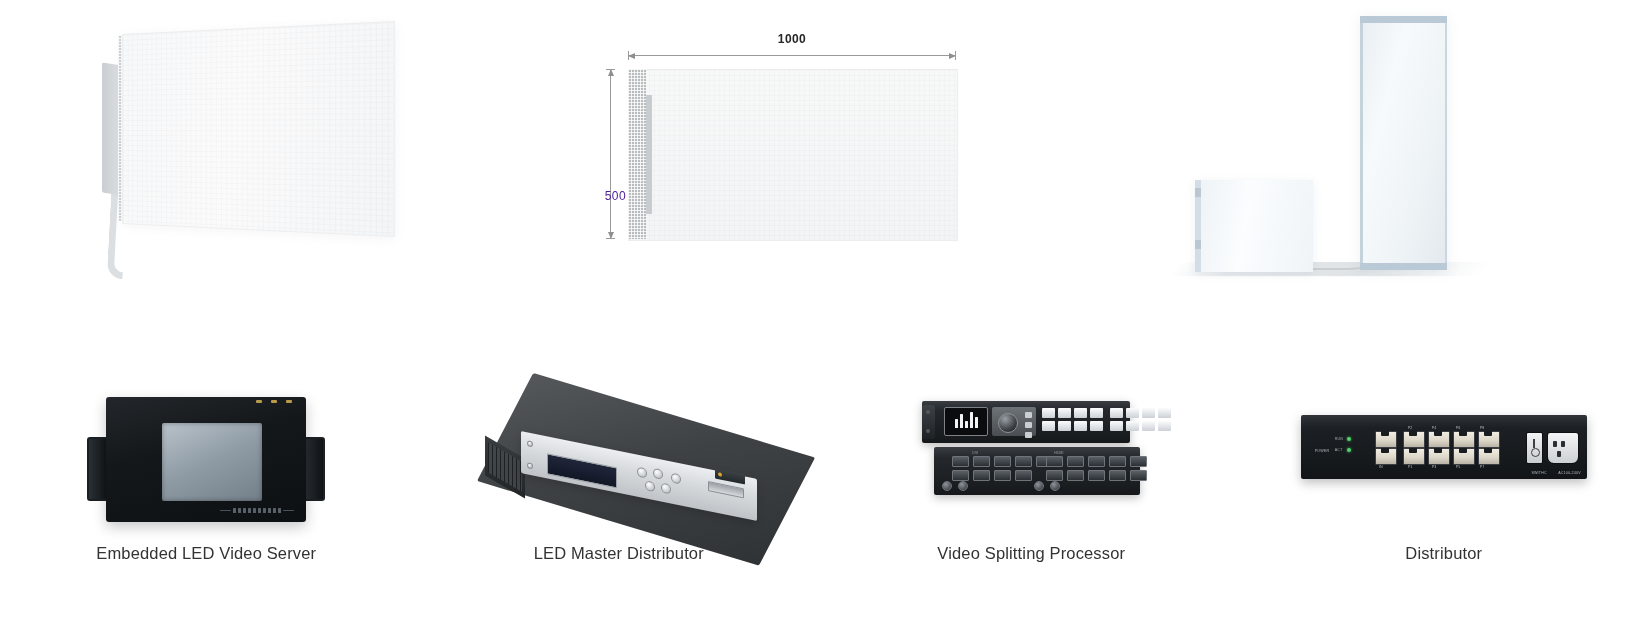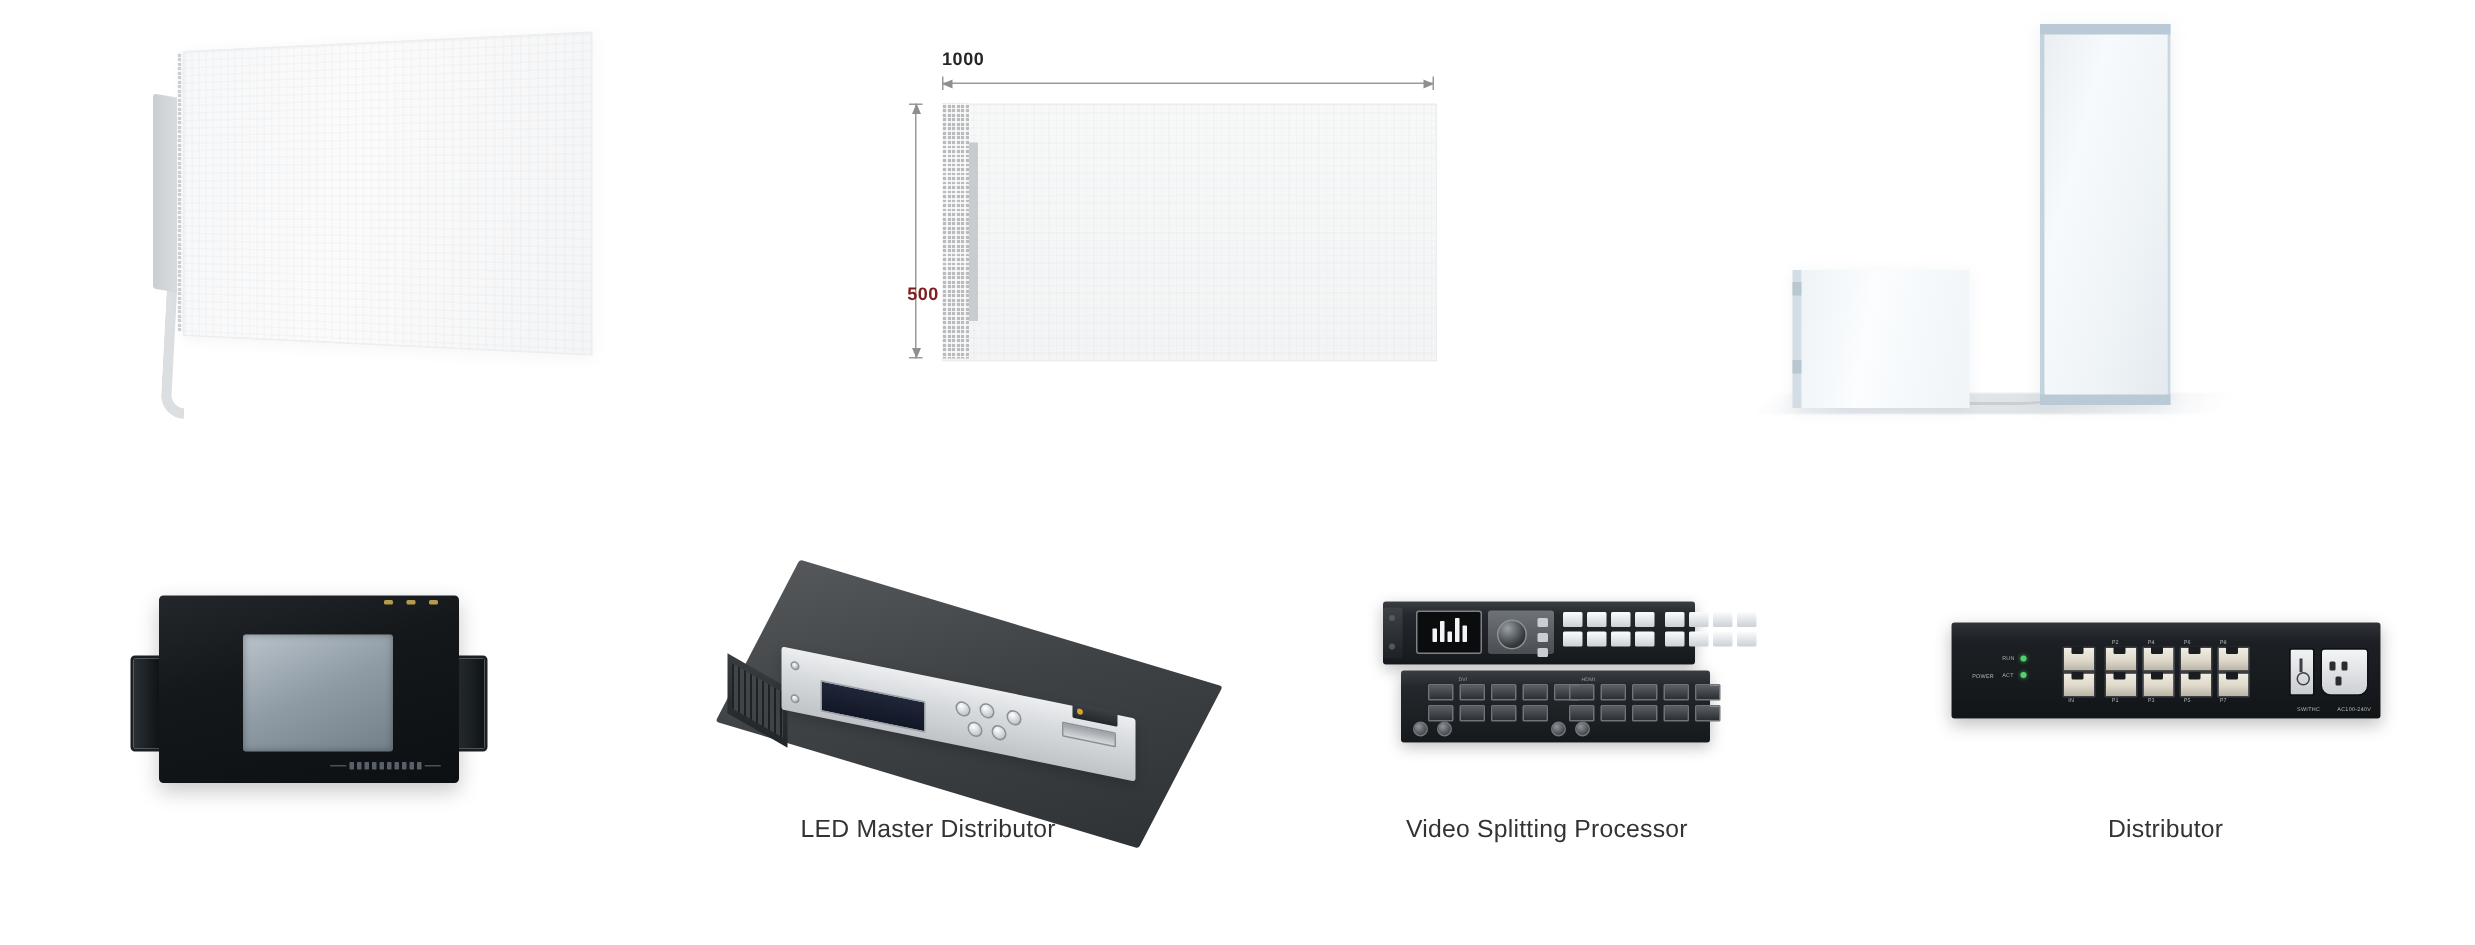--- a/index.html
+++ b/index.html
@@ -125,20 +125,21 @@
     width: 0; height: 0;
     border-top: 3px solid transparent;
     border-bottom: 3px solid transparent;
   }
   .dim-tick-h.left { left: 0; border-right: 7px solid #8f8f8f; }
   .dim-tick-h.right { right: 0; border-left: 7px solid #8f8f8f; }
   .dim-label-w {
     position: absolute;
     left: 43px; top: 6px;
     width: 328px;
+    text-align: center;
     font-size: 12px;
     font-weight: bold;
     color: #262626;
     letter-spacing: 0.4px;
   }
   .dim-line-v {
     position: absolute;
     left: 25px; top: 43px;
     width: 1px; height: 170px;
     background: #9a9a9a;
@@ -156,22 +157,22 @@
     border-right: 3px solid transparent;
   }
   .dim-tick-v.top { top: 0; border-bottom: 7px solid #8f8f8f; }
   .dim-tick-v.bot { bottom: 0; border-top: 7px solid #8f8f8f; }
   .dim-label-h {
     position: absolute;
     left: -34px; top: 120px;
     width: 50px;
     text-align: right;
     font-size: 12px;
-    font-weight: bold;
-    color: #7f1d1d;
+    font-weight: normal;
+    color: #4c1d95;
     letter-spacing: 0.4px;
   }
 
   
   .stand-wrap { left: 1120px; top: 0px; width: 420px; height: 290px; }
   .stand-floor {
     position: absolute;
     left: 55px; top: 262px;
     width: 310px; height: 14px;
     background: linear-gradient(90deg, rgba(225,228,231,0) 0%, #e6e9ec 18%, #dfe3e6 60%, rgba(225,228,231,0) 100%);
@@ -653,20 +654,21 @@
                 <i></i>
                 <i></i>
                 <i></i>
                 <i></i>
                 <i></i>
               <span class="dash"></span>
             </div>
           </div>
         </div>
       </div>
+      <div class="product-label">Embedded LED Video Server</div>
     </div>
 
     <div class="product">
       <div class="product-photo">
         <div class="ctrl">
           <div class="ctrl-top"></div>
           <div class="ctrl-side">
             <div class="ctrl-vents"></div>
           </div>
           <div class="ctrl-front">

